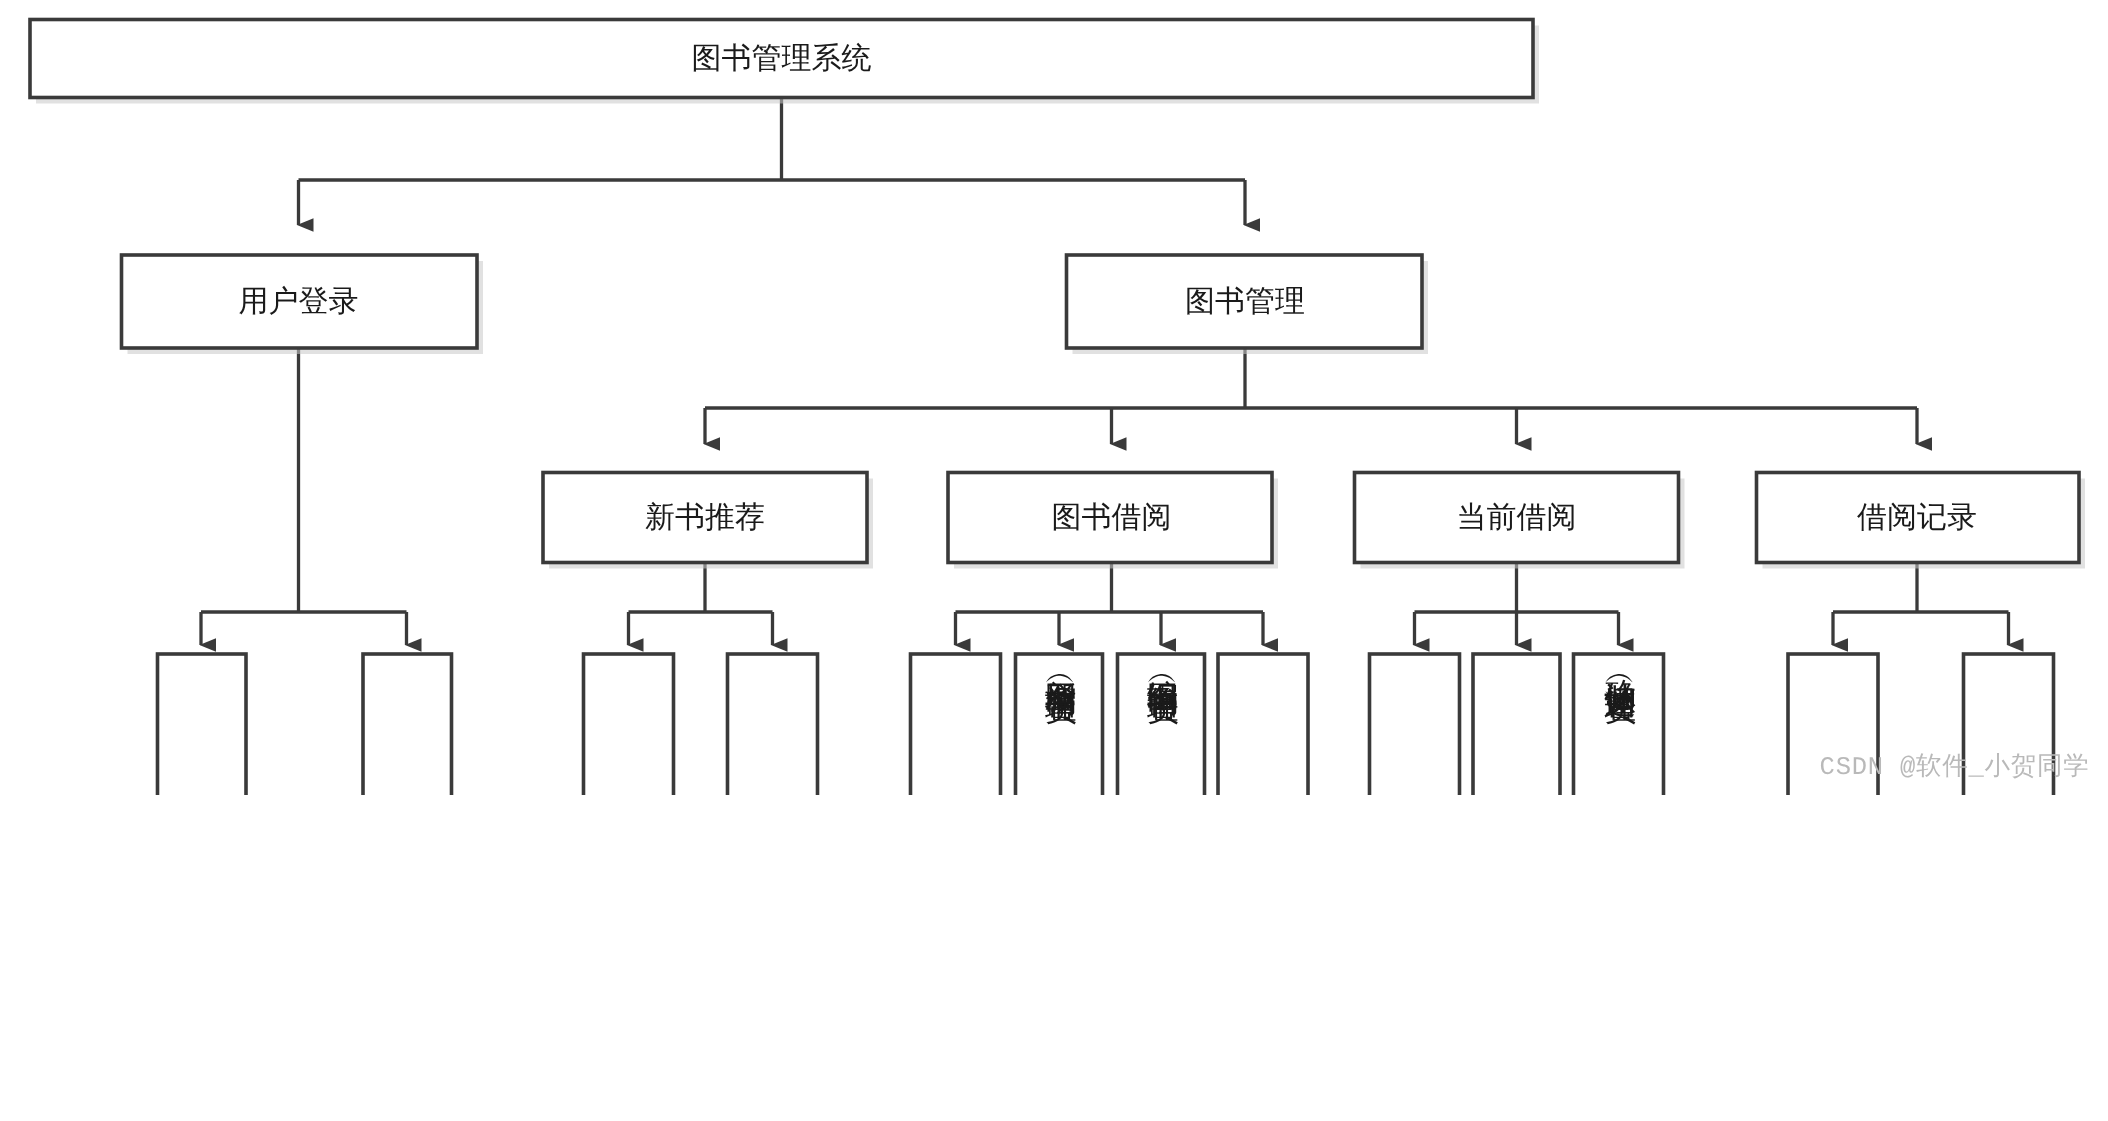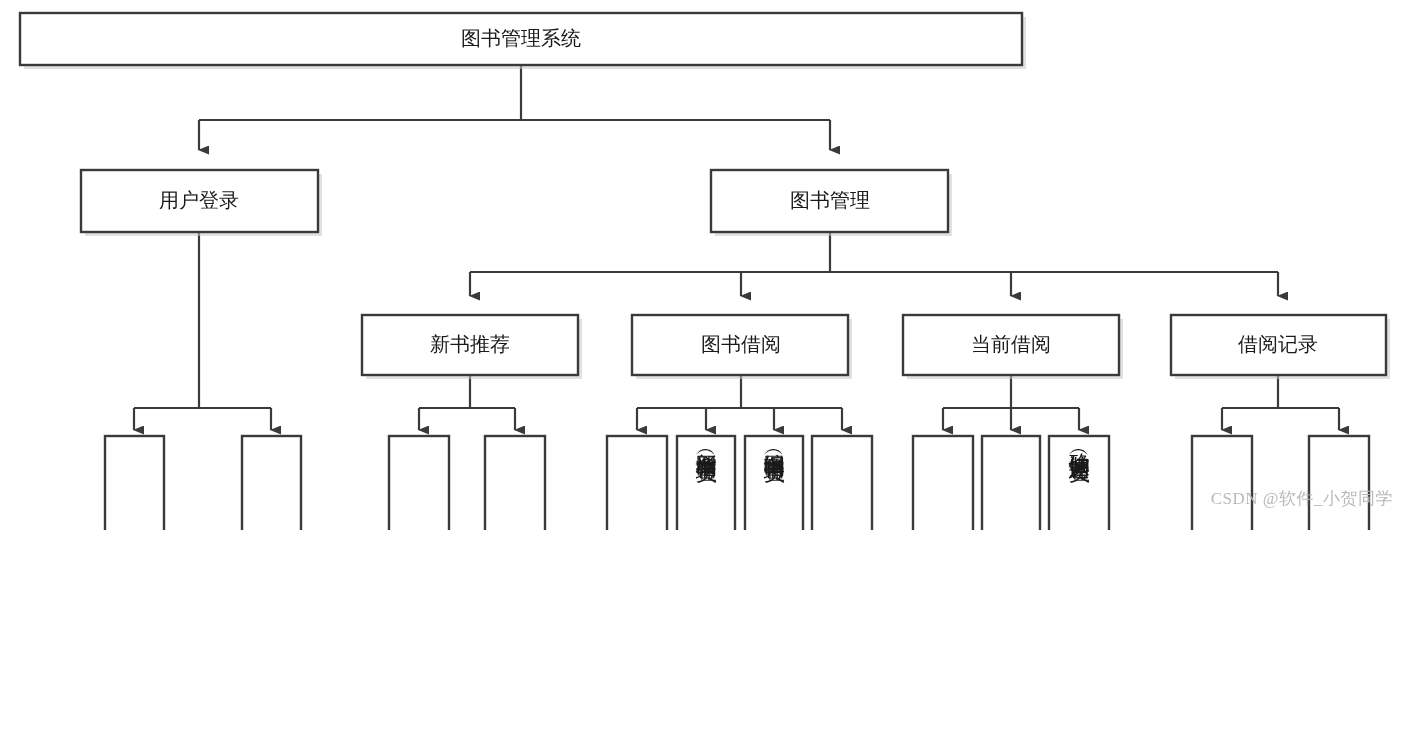--- a/index.html
+++ b/index.html
@@ -61,22 +61,22 @@
     font-size: 21px;
     line-height: 1.06;
     letter-spacing: 1.5px;
     color: #1a1a1a;
     white-space: nowrap;
     text-align: center;
   }
   .watermark {
     position: absolute;
     right: 12px;
-    bottom: 20px;
-    font-family: Liberation Serif, serif;
+    bottom: 8px;
+    font-family: Liberation Mono, monospace;
     font-size: 17px;
     color: #b9b9b9;
     letter-spacing: 0.5px;
     white-space: nowrap;
     pointer-events: none;
   }
 </style>
 </head>
 <body>
 

